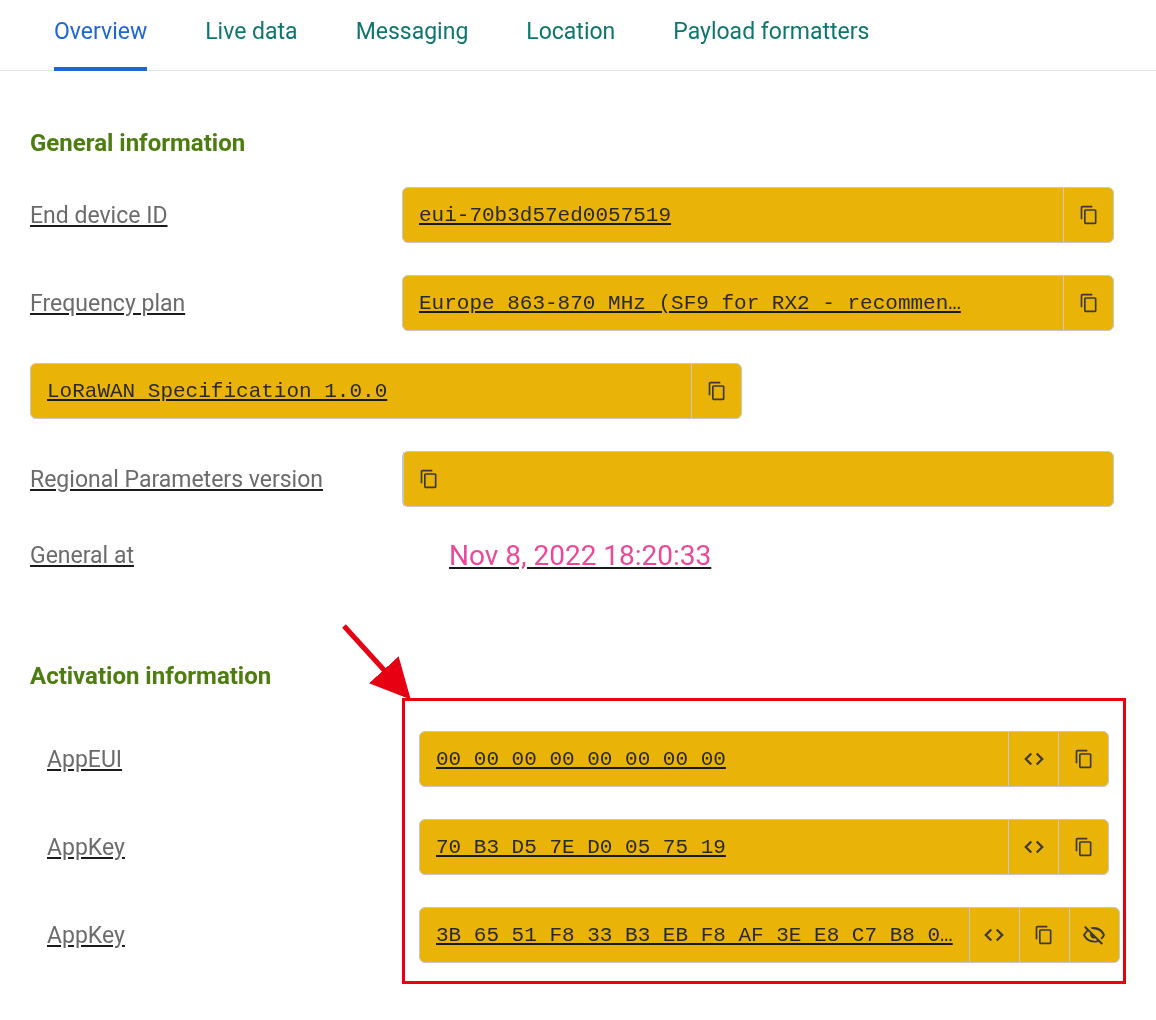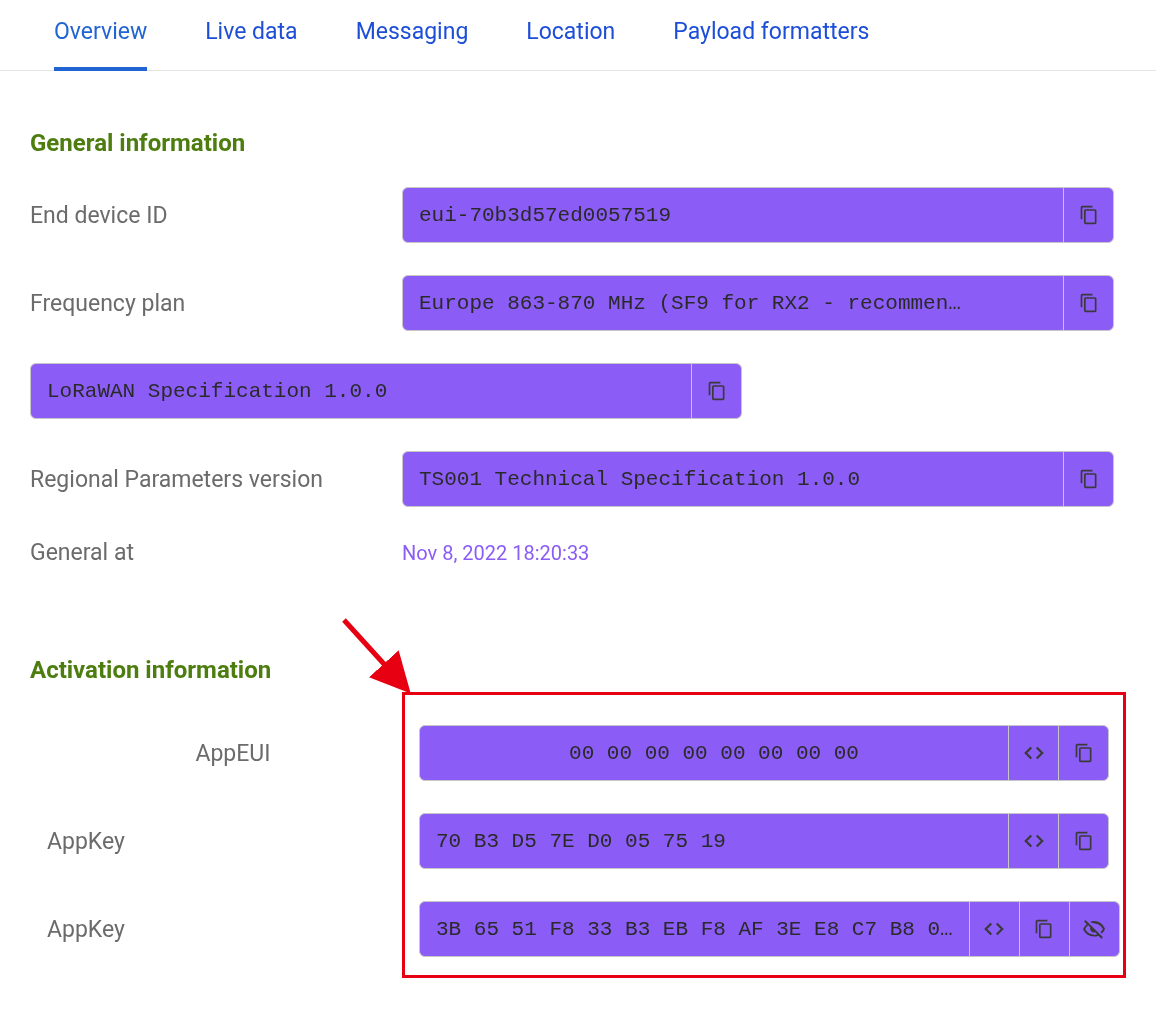--- a/index.html
+++ b/index.html
@@ -11,21 +11,21 @@
     min-height: 1020px;
   }
   .tabs {
     display: flex;
     gap: 58px;
     padding: 18px 54px 0 54px;
     border-bottom: 1px solid #e5e5e5;
   }
   .tab {
     font-size: 23px;
-    color: #1d4ed8;
+    color: #0f766e;
     padding-bottom: 22px;
     cursor: pointer;
     border-bottom: 4px solid transparent;
     margin-bottom: -1px;
   }
   .tab.active {
     color: #2065d1;
     border-bottom: 4px solid #2065d1;
   }
   .content {
@@ -38,33 +38,34 @@
     margin-bottom: 30px;
     margin-top: 0;
   }
   .section-title.second {
     margin-top: 90px;
   }
   .field-row {
     display: flex;
     align-items: center;
     margin-bottom: 32px;
+    text-decoration: underline;
   }
   .field-label {
     width: 372px;
     font-size: 23px;
     color: #6b6b6b;
     flex-shrink: 0;
   }
   .field-value-box {
     display: flex;
     flex: 1;
     border: 1px solid #c7c7c7;
     border-radius: 6px;
-    background: #8b5cf6;
+    background: #eab308;
     align-items: stretch;
     height: 56px;
     max-width: 712px;
   }
   .field-value {
     flex: 1;
     padding: 0 16px;
     font-family: "SFMono-Regular", Consolas, "Liberation Mono", Menlo, monospace;
     font-size: 21px;
     color: #2a2a2a;
@@ -86,22 +87,23 @@
     width: 50px;
     border-left: 1px solid #c7c7c7;
     display: flex;
     align-items: center;
     justify-content: center;
     cursor: pointer;
     flex-shrink: 0;
   }
   .icon-btn svg { display: block; }
   .plain-value {
-    font-size: 20px;
-    color: #8b5cf6;
+    font-size: 28px;
+    color: #ec4899;
+    margin-left: 47px;
   }
   .highlight-box {
     border: 3px solid #e60012;
     padding: 30px 14px 18px 14px;
     margin-top: -22px;
     position: relative;
   }
   .arrow-wrap {
     position: absolute;
     top: -84px;
@@ -161,23 +163,20 @@
         <svg width="20" height="22" viewBox="0 0 24 24" fill="#3a3a3a">
             <path d="M16 1H4C2.9 1 2 1.9 2 3v14h2V3h12V1zm3 4H8C6.9 5 6 5.9 6 7v14c0 1.1.9 2 2 2h11c1.1 0 2-.9 2-2V7c0-1.1-.9-2-2-2zm0 16H8V7h11v14z"></path>
           </svg>
       </div>
     </div>
   </div>
 
   <div class="field-row">
     <div class="field-label">Regional Parameters version</div>
     <div class="field-value-box">
-      <div class="field-value">
-          <span>TS001 Technical Specification 1.0.0</span>
-        </div>
       <div class="icon-btn">
         <svg width="20" height="22" viewBox="0 0 24 24" fill="#3a3a3a">
             <path d="M16 1H4C2.9 1 2 1.9 2 3v14h2V3h12V1zm3 4H8C6.9 5 6 5.9 6 7v14c0 1.1.9 2 2 2h11c1.1 0 2-.9 2-2V7c0-1.1-.9-2-2-2zm0 16H8V7h11v14z"></path>
           </svg>
       </div>
     </div>
   </div>
 
   <div class="field-row">
     <div class="field-label">General at</div>
@@ -192,21 +191,21 @@
         <defs>
           <marker id="ahead" markerWidth="8" markerHeight="8" refX="6" refY="4" orient="auto">
             <path d="M0,0 L8,4 L0,8 Z" fill="#e60012"></path>
           </marker>
         </defs>
         <line x1="12" y1="12" x2="72" y2="78" stroke="#e60012" stroke-width="5" marker-end="url(#ahead)"></line>
       </svg>
     </div>
     <div class="highlight-box">
 
-      <div class="field-row" style="margin-left:-372px;text-align:center;">
+      <div class="field-row" style="margin-left:-372px;">
         <div class="field-label">AppEUI</div>
         <div class="field-value-box">
           <div class="field-value">
               <span>00 00 00 00 00 00 00 00</span>
             </div>
           <div class="icon-btn">
             <svg width="22" height="22" viewBox="0 0 24 24" fill="none" stroke="#3a3a3a" stroke-width="2.4">
                 <polyline points="9 6 3 12 9 18"></polyline>
                 <polyline points="15 6 21 12 15 18"></polyline>
               </svg>

